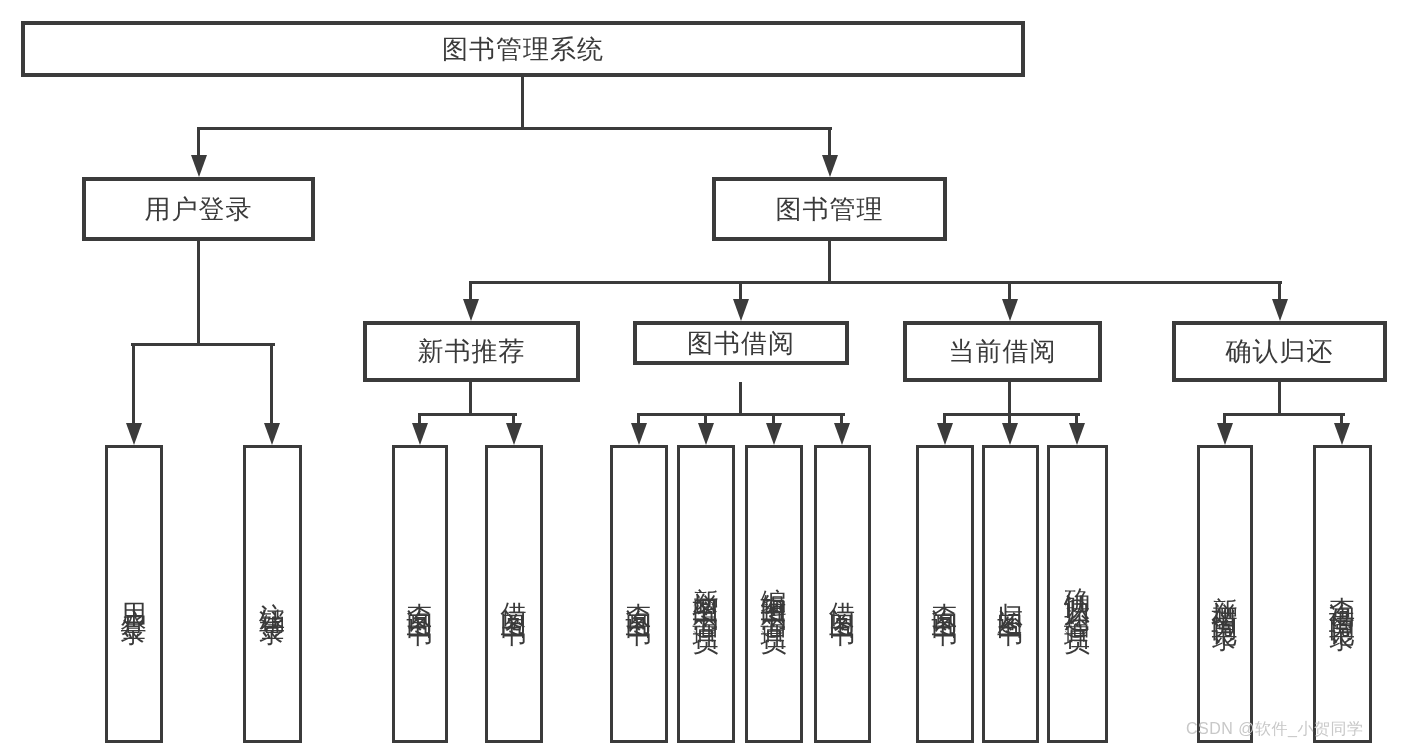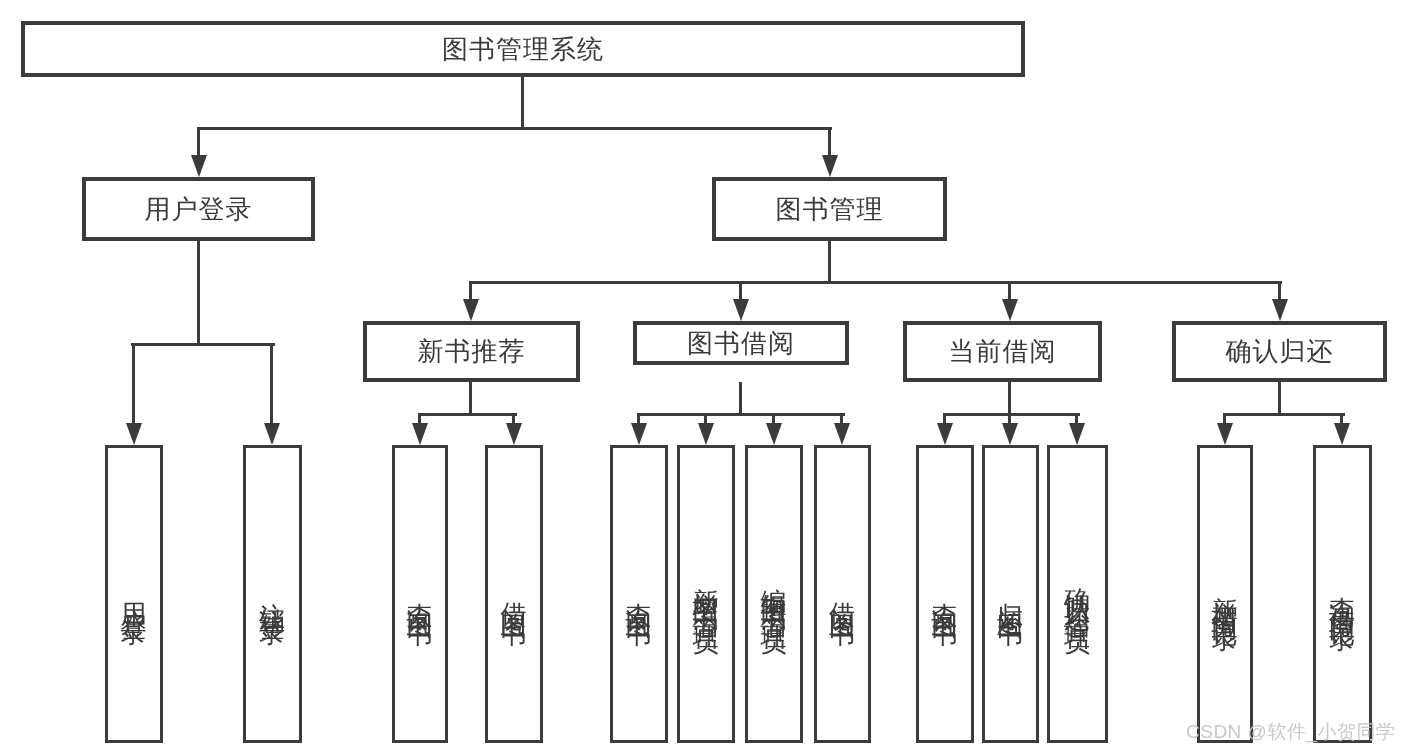--- a/index.html
+++ b/index.html
@@ -44,21 +44,21 @@
   .vl{position:absolute;width:3px;background:var(--line);}
   .ar{
     position:absolute;width:0;height:0;
     border-left:8px solid transparent;
     border-right:8px solid transparent;
     border-top:22px solid var(--line);
   }
   .watermark{
     position:absolute;
     left:1186px;top:711px;
-    font-size:19px;
+    font-size:16px;
     color:var(--watermark);
     letter-spacing:.5px;
     white-space:nowrap;
     z-index:10;
   }
 </style>
 </head>
 <body>
 
 <div class="canvas">

